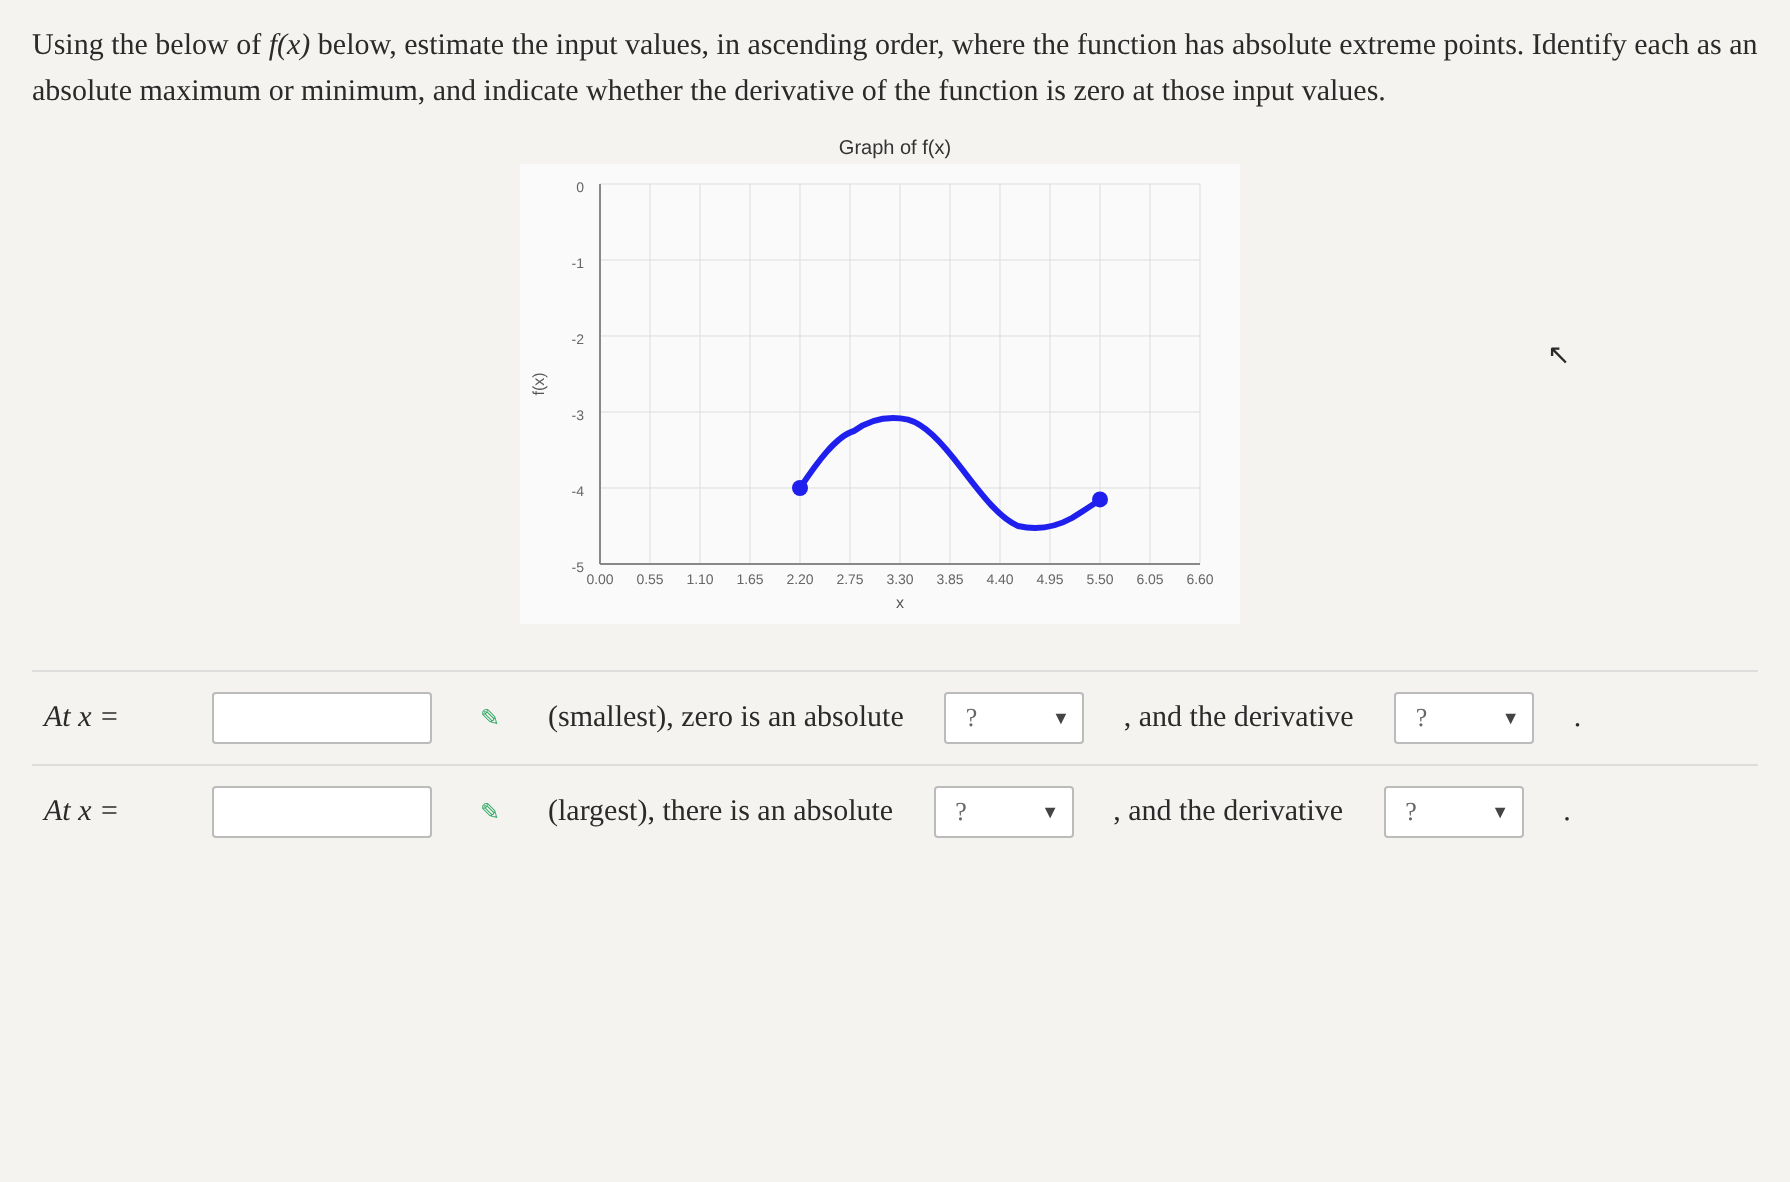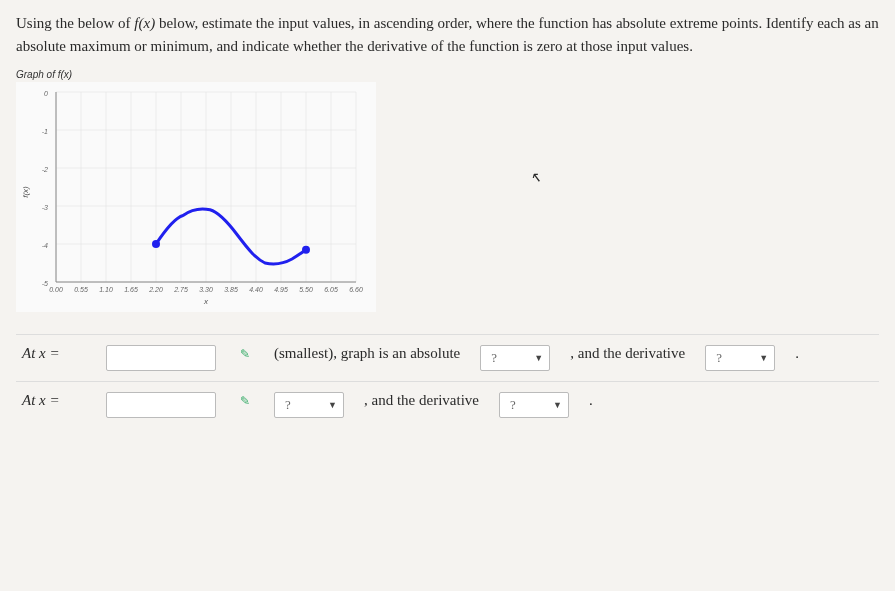--- a/index.html
+++ b/index.html
@@ -7,32 +7,32 @@
       font-family: Georgia, 'Times New Roman', serif;
       background: #f5f3f0;
       width: 895px;
       height: 591px;
       padding: 12px 16px;
       color: #2a2a2a;
       font-size: 15px;
     }
     .problem-text { line-height: 1.5; margin-bottom: 12px; }
     .fn { font-style: italic; }
-    .chart-wrap { text-align: left; margin: 6px 0 18px; font-style: italic; }
+    .chart-wrap { text-align: center; margin: 6px 0 18px; }
     .chart-title { font-size: 10px; font-family: Arial, sans-serif; color:#333; margin-bottom:2px; }
     svg.chart { background:#fafafa; }
     .axis-line { stroke:#888; stroke-width:1; }
     .grid-line { stroke:#ddd; stroke-width:0.5; }
     .curve { stroke:#2020ee; stroke-width:3; fill:none; stroke-linecap:round; }
     .endpoint { fill:#2020ee; }
     .tick-label { font-size:7px; fill:#666; font-family:Arial,sans-serif; }
     .axis-label { font-size:8px; fill:#555; font-family:Arial,sans-serif; }
     .cursor-arrow { font-size:14px; }
     .answer-row {
-      display:flex; align-items:flex-start; gap:20px;
+      display:flex; align-items:center; gap:20px;
       padding:10px 0; border-top:1px solid #ddd;
     }
     .lhs { width:70px; font-style:italic; font-family:Georgia,serif; padding-left:6px;}
     .input-box {
       width:110px; height:26px; border:1px solid #bbb; background:#fff;
       border-radius:2px; padding:2px 6px; font-size:13px;
     }
     .edit-icon {
       width:18px; height:18px; display:inline-flex;
       align-items:center; justify-content:center; color:#3a6; font-size:12px;
@@ -117,37 +117,38 @@
       <circle class="endpoint" cx="250" cy="157.7" r="4"></circle>
     </g>
   </svg>
   <span class="cursor-arrow" style="position:relative; left:150px; top:-130px;">↖</span>
 </div>
 
 <div class="answer-row">
   <span class="lhs">At x =</span>
   <input class="input-box" type="text" style="">
   <span class="edit-icon">✎</span>
-  <span class="label-text">(smallest), graph is an absolute</span>
+  <span class="label-text">(smallest), zero is an absolute</span>
   <span class="dropdown">
     <span>?</span>
     <span class="caret">▼</span>
   </span>
   <span class="label-text">, and the derivative</span>
   <span class="dropdown">
     <span>?</span>
     <span class="caret">▼</span>
   </span>
   <span class="label-text">.</span>
 </div>
 
 <div class="answer-row">
   <span class="lhs">At x =</span>
   <input class="input-box" type="text" style="">
   <span class="edit-icon">✎</span>
+  <span class="label-text">(largest), there is an absolute</span>
   <span class="dropdown">
     <span>?</span>
     <span class="caret">▼</span>
   </span>
   <span class="label-text">, and the derivative</span>
   <span class="dropdown">
     <span>?</span>
     <span class="caret">▼</span>
   </span>
   <span class="label-text">.</span>

